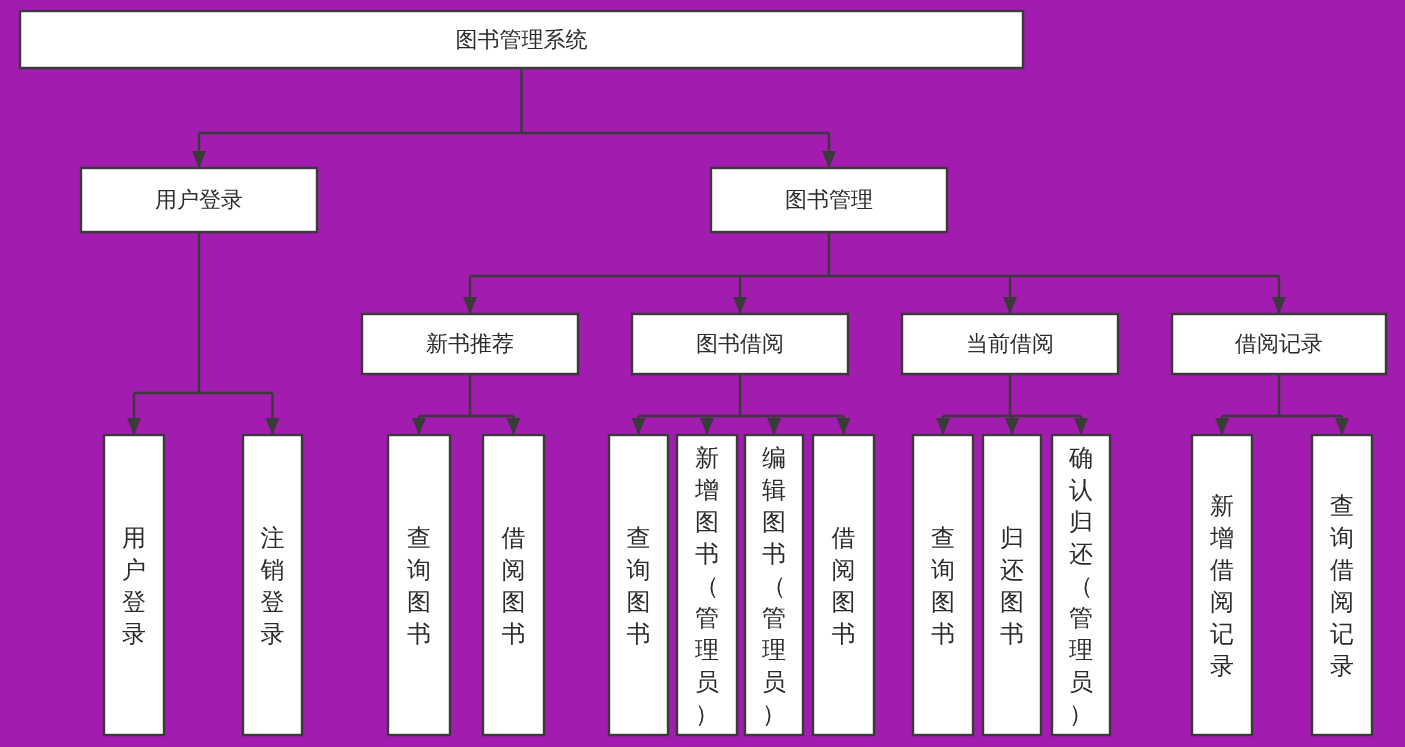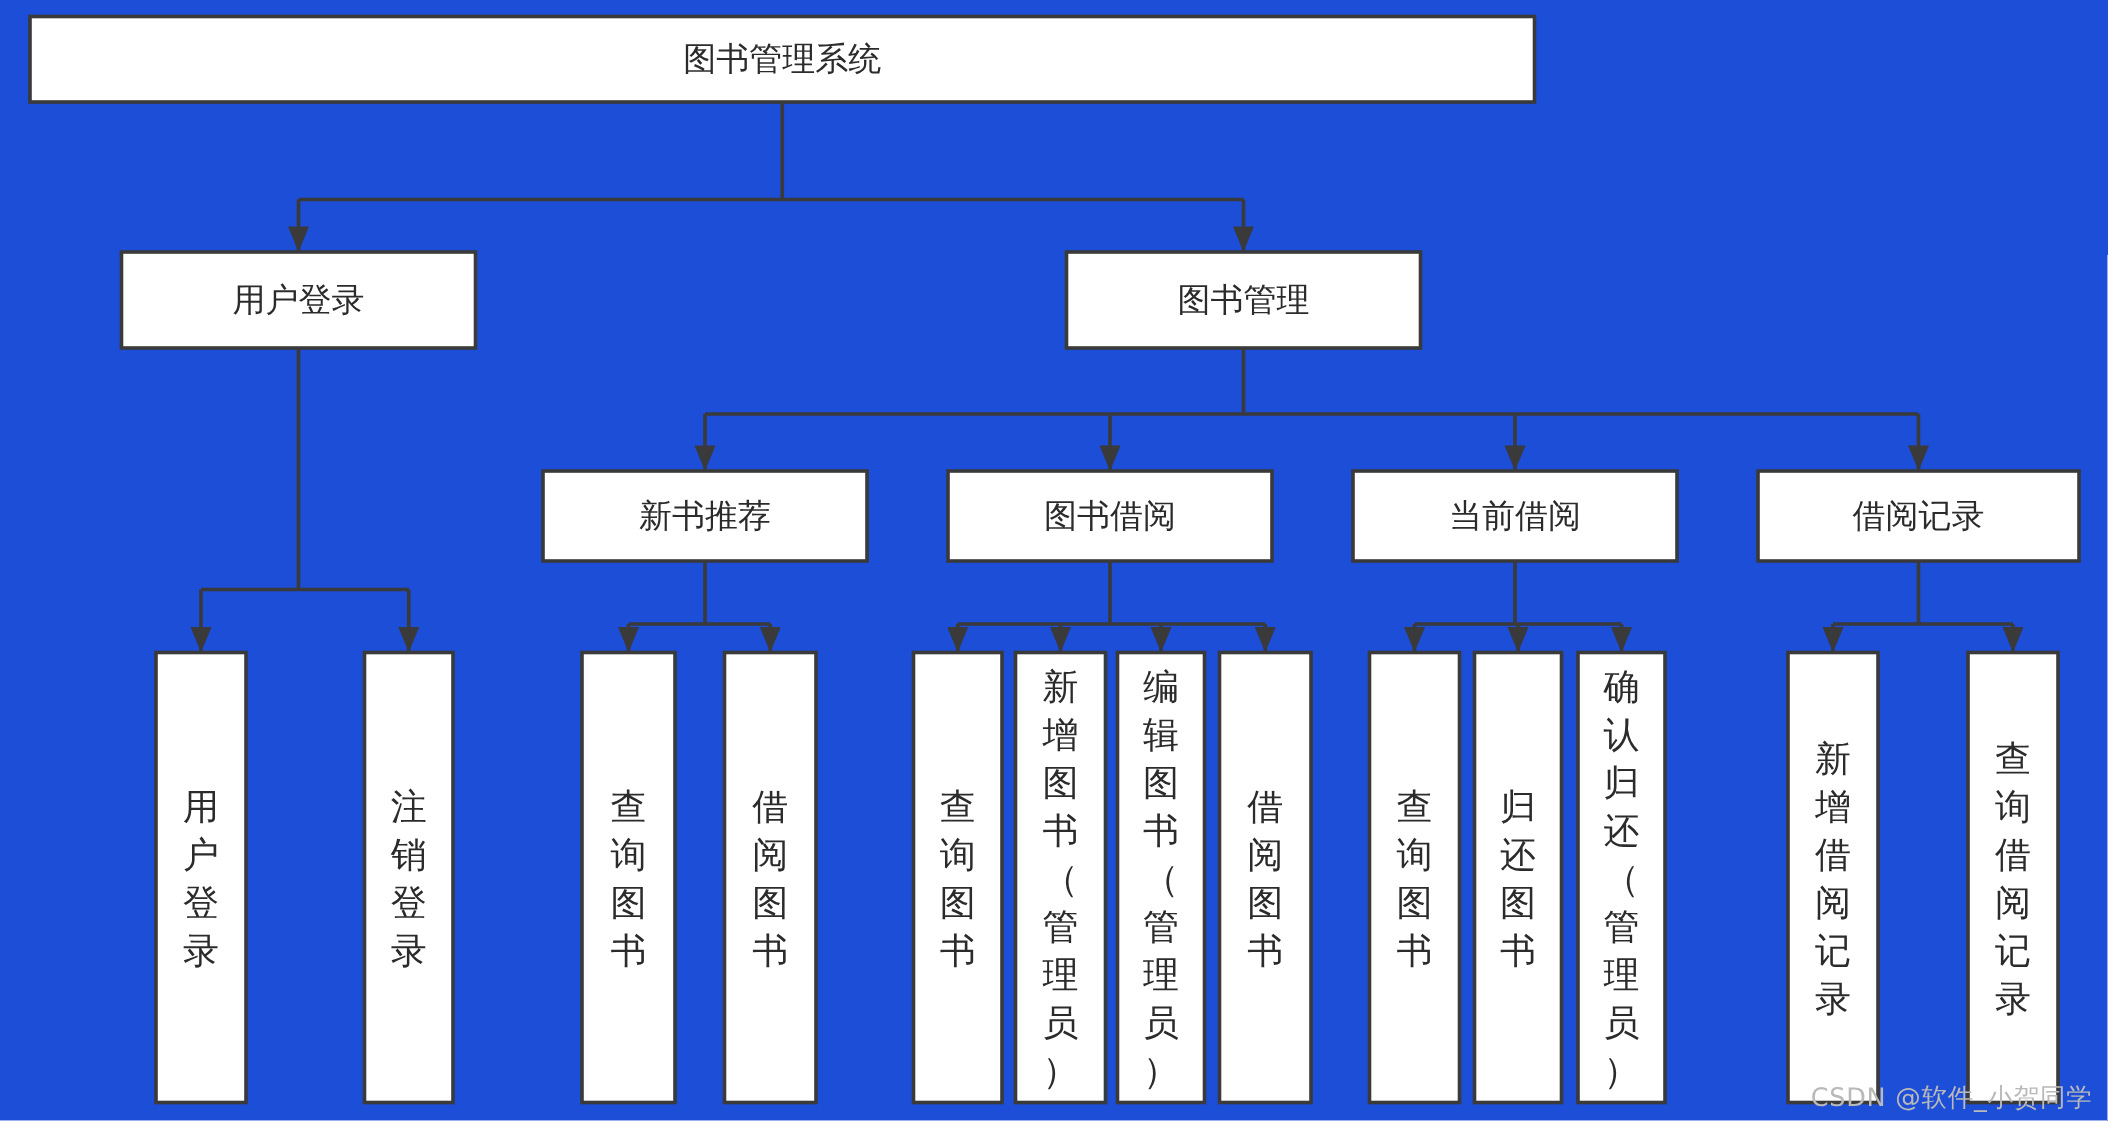--- a/index.html
+++ b/index.html
@@ -8,21 +8,21 @@
     padding: 0;
     background: #ffffff;
   }
   body {
     font-family: "DejaVu Sans", "Liberation Sans", sans-serif;
   }
   #diagram-root {
     position: relative;
     width: 1405px;
     height: 747px;
-    background: #1d4ed8;
+    background: #a21caf;
     overflow: hidden;
   }
   svg.flow {
     position: absolute;
     left: 0;
     top: 0;
     width: 1405px;
     height: 747px;
     display: block;
   }
@@ -261,15 +261,14 @@
           <text x="1342" y="513.96" class="node-label-v">查</text>
           <text x="1342" y="545.96" class="node-label-v">询</text>
           <text x="1342" y="577.96" class="node-label-v">借</text>
           <text x="1342" y="609.96" class="node-label-v">阅</text>
           <text x="1342" y="641.96" class="node-label-v">记</text>
           <text x="1342" y="673.96" class="node-label-v">录</text>
         </g>
       </g>
   </svg>
 
-  <div class="watermark">CSDN @软件_小贺同学</div>
 
 </div>
 
 </body></html>

